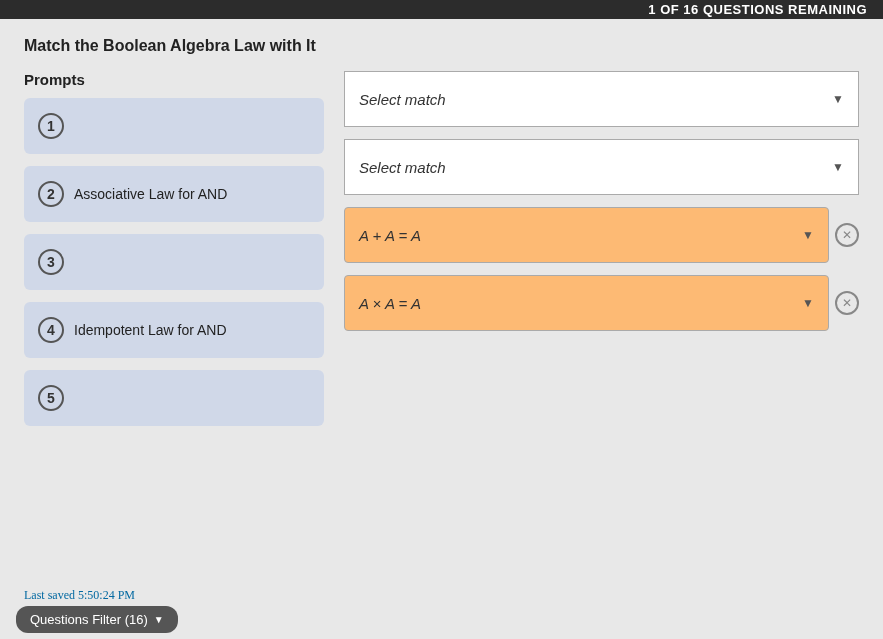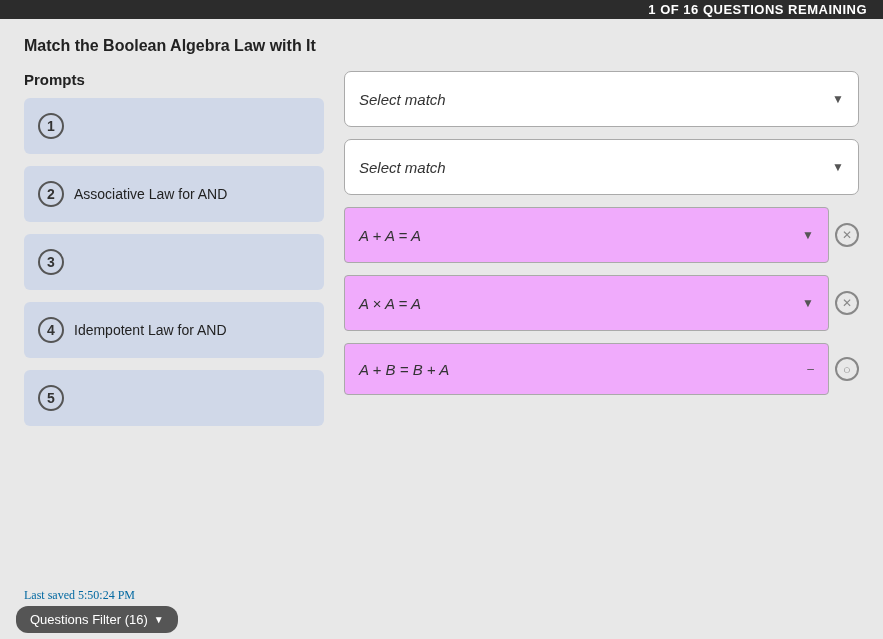--- a/index.html
+++ b/index.html
@@ -75,21 +75,21 @@
       color: #222;
     }
     .answer-item {
       margin-bottom: 12px;
     }
     .answer-dropdown {
       display: flex;
       align-items: center;
       background: #fff;
       border: 1.5px solid #aaa;
-      border-radius: 7px;
+      border-radius: 0;
       padding: 10px 14px;
       min-height: 56px;
       cursor: pointer;
       position: relative;
     }
     .answer-dropdown .answer-text {
       flex: 1;
       font-size: 15px;
       color: #333;
       font-style: italic;
@@ -99,21 +99,21 @@
       color: #555;
       margin-left: 8px;
     }
     .answer-item-with-icon {
       display: flex;
       align-items: center;
       gap: 6px;
     }
     .answer-box {
       flex: 1;
-      background: #f0abfc;
+      background: #fdba74;
       border: 1.5px solid #aaa;
       border-radius: 4px;
       padding: 10px 14px;
       min-height: 56px;
       display: flex;
       align-items: center;
       justify-content: space-between;
       cursor: pointer;
     }
     .answer-box .answer-content {
@@ -248,29 +248,20 @@
       <div class="answer-item">
         <div class="answer-item-with-icon">
           <div class="answer-box">
             <span class="answer-content">A × A = A</span>
             <span class="arrow-btn">▼</span>
           </div>
           <div class="icon-circle x-icon"></div>
         </div>
       </div>
 
-      <div class="answer-item answer-item-5">
-        <div class="answer-item-with-icon">
-          <div class="answer-box">
-            <span class="answer-content partial-answer">A + B = B + A</span>
-            <span class="arrow-btn">–</span>
-          </div>
-          <div class="icon-circle check-icon"></div>
-        </div>
-      </div>
 
     </div>
   </div>
 </div>
 
 <div class="last-saved">Last saved 5:50:24 PM</div>
 <button class="questions-filter">
   <span>Questions Filter (16)</span>
   <span class="filter-arrow">▼</span>
 </button>

